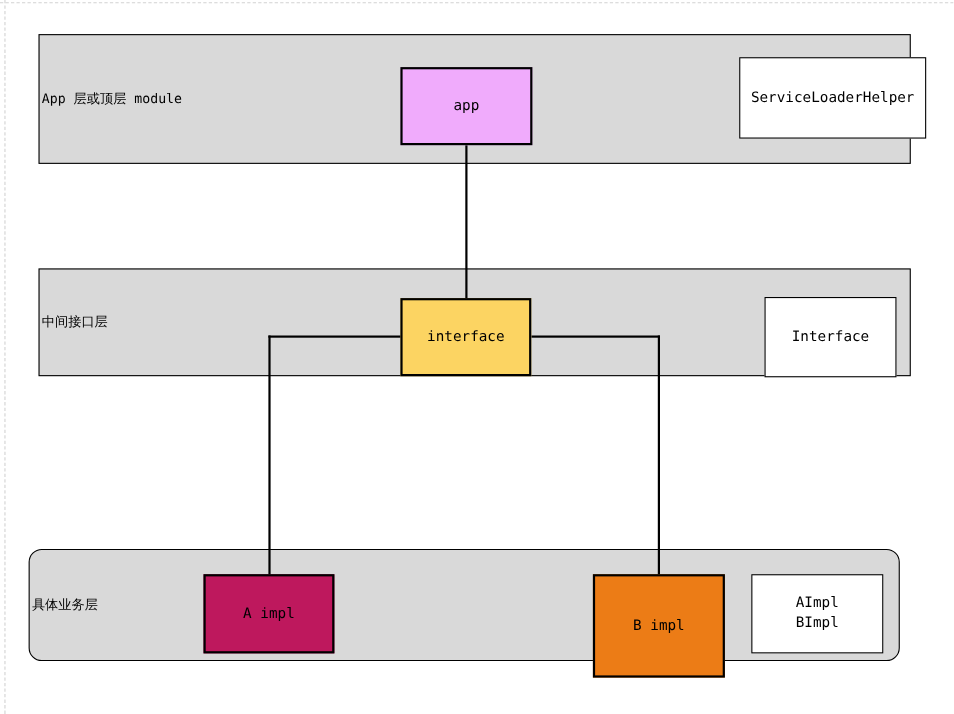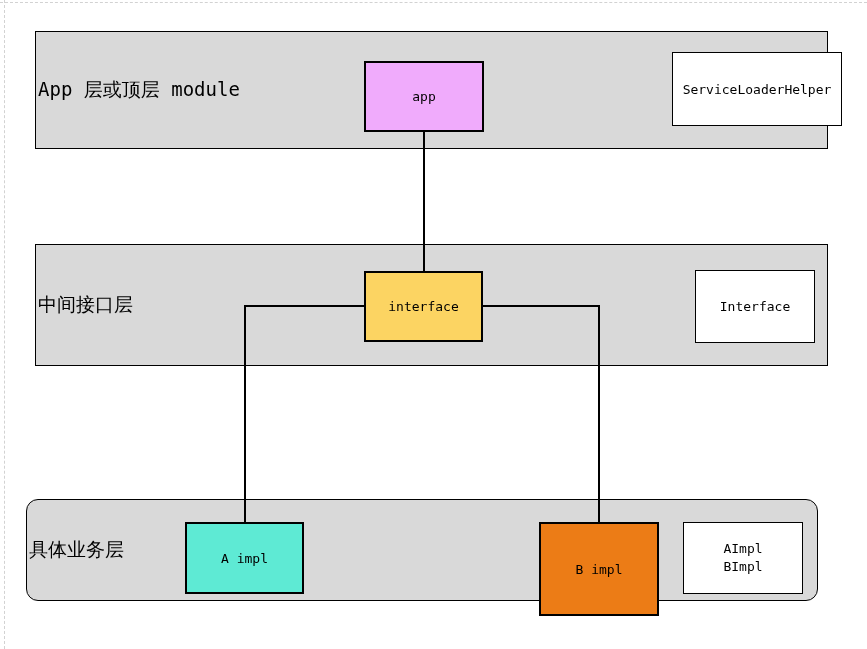--- a/index.html
+++ b/index.html
@@ -31,27 +31,27 @@
 
   
   .layer {
     position: absolute;
     background: #d9d9d9;
     border: 1px solid #000;
     box-sizing: border-box;
     z-index: 0;
   }
   .layer-top    { left: 35px; top: 31px;  width: 793px; height: 118px; }
-  .layer-middle { left: 35px; top: 244px; width: 793px; height: 122px; padding-left: 32px; }
+  .layer-middle { left: 35px; top: 244px; width: 793px; height: 98px; padding-left: 32px; }
   .layer-bottom { left: 26px; top: 499px; width: 792px; height: 102px; border-radius: 12px; }
   .layer-label {
     position: absolute;
     left: 2px; top: 50%;
     transform: translateY(-50%);
-    font-size: 19px;
+    font-size: 12px;
     white-space: nowrap;
   }
 
   
   .edge { position: absolute; background: #000; z-index: 1; }
   .edge-app-interface { left: 423px; top: 132px; width: 2px;   height: 140px; }
   .edge-int-left-h    { left: 244px; top: 305px; width: 121px; height: 2px; }
   .edge-int-left-v    { left: 244px; top: 305px; width: 2px;   height: 218px; }
   .edge-int-right-h   { left: 483px; top: 305px; width: 117px; height: 2px; }
   .edge-int-right-v   { left: 598px; top: 305px; width: 2px;   height: 218px; }
@@ -64,21 +64,21 @@
     justify-content: center;
     text-align: center;
     font-size: 13px;
     box-sizing: border-box;
     z-index: 2;
   }
   .node-app            { left: 364px; top: 61px;  width: 120px; height: 71px; background: #f0abfc; border: 2px solid #000; }
   .node-slh            { left: 646px; top: 52px;  width: 170px; height: 74px; background: #ffffff; border: 1px solid #000; margin-left: 26px; }
   .node-interface      { left: 364px; top: 271px; width: 119px; height: 71px; background: #fcd462; border: 2px solid #000; }
   .node-interface-note { left: 695px; top: 270px; width: 120px; height: 73px; background: #ffffff; border: 1px solid #000; }
-  .node-a-impl         { left: 185px; top: 522px; width: 119px; height: 72px; background: #5eead4; border: 2px solid #000; }
+  .node-a-impl         { left: 185px; top: 522px; width: 119px; height: 72px; background: #be185d; border: 2px solid #000; }
   .node-b-impl         { left: 539px; top: 522px; width: 120px; height: 94px; background: #ec7c16; border: 2px solid #000; }
   .node-impl-note      { left: 683px; top: 522px; width: 120px; height: 72px; background: #ffffff; border: 1px solid #000;
                          flex-direction: column; line-height: 18px; }
 </style>
 </head>
 <body>
 
 <div class="canvas">
 
   <div class="page-edge-left"></div>

